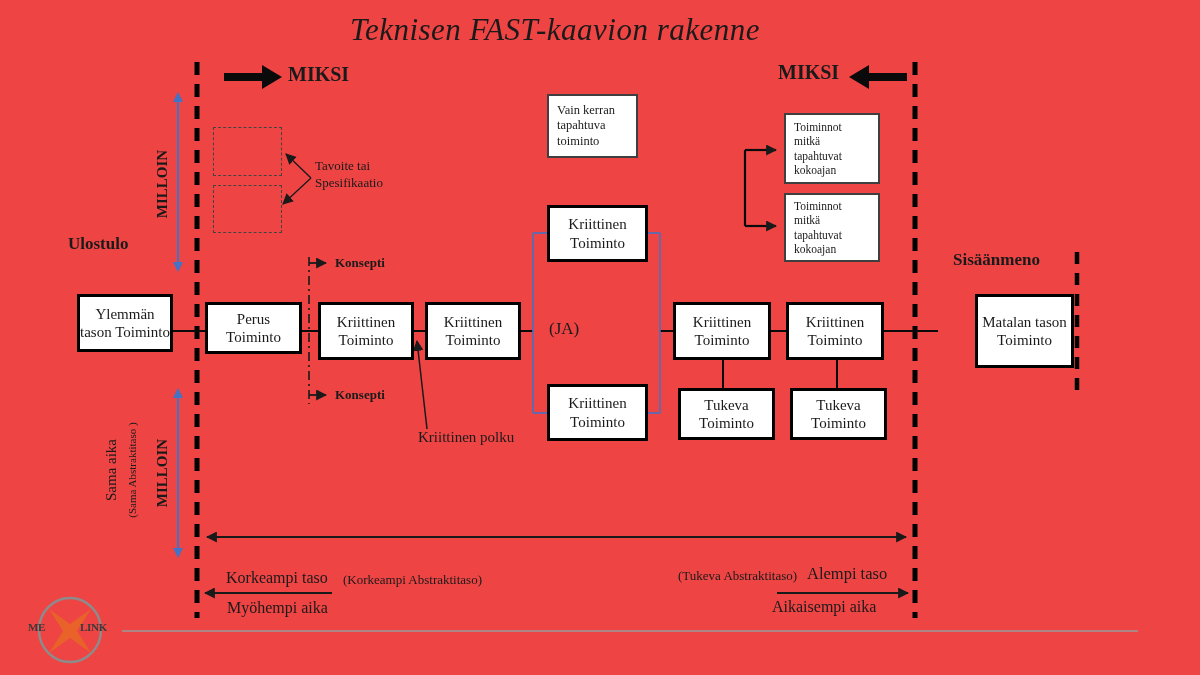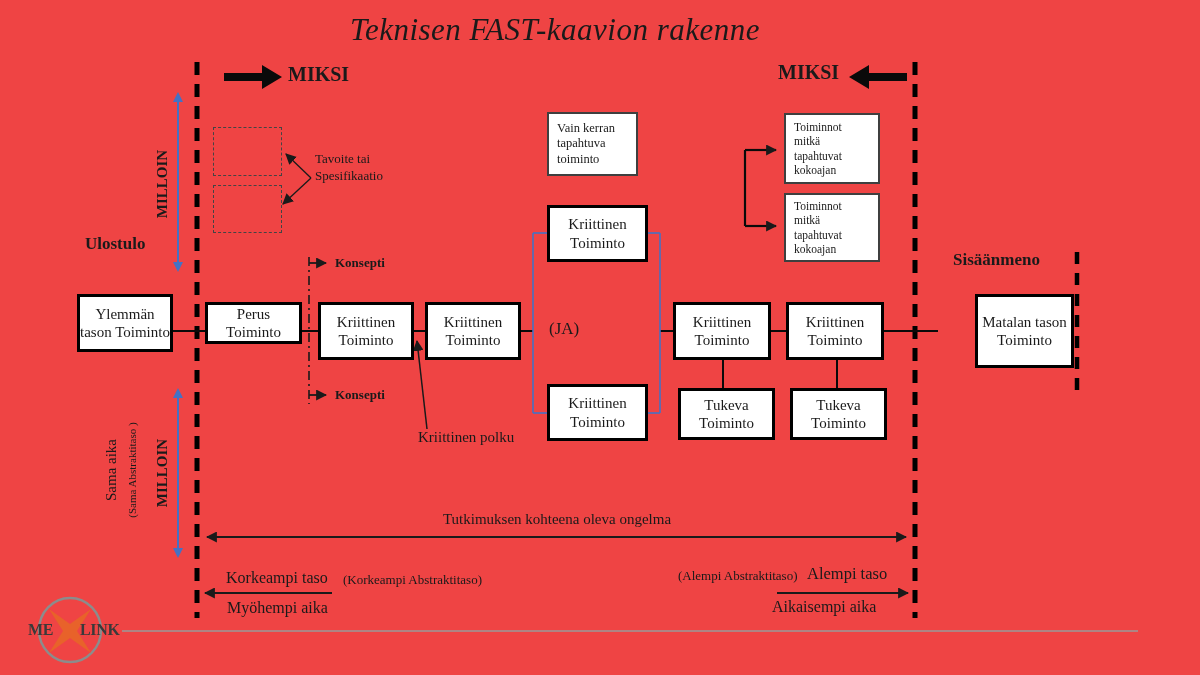--- a/index.html
+++ b/index.html
@@ -15,21 +15,21 @@
        display:flex;align-items:center;justify-content:center;text-align:center;
        font-size:15px;line-height:1.22;}
   .box.thin{border:2px solid #3f3f3f;justify-content:flex-start;text-align:left;}
   .box.dashedbox{border:1.6px dashed #444;background:transparent;}
   .small{font-size:13px;line-height:1.28;}
   .konsepti{font-size:13px;font-weight:700;}
   .plain15{font-size:15px;}
   .plain16{font-size:16px;}
   .plain13{font-size:13px;}
   svg{position:absolute;left:0;top:0;}
-  .logotext{font-size:16px;font-weight:700;color:#3a3a3a;letter-spacing:-.3px;}
+  .logotext{font-size:11px;font-weight:700;color:#3a3a3a;letter-spacing:-.3px;}
 </style>
 </head>
 <body>
 
 <div id="canvas">
 
   <svg width="1200" height="675" viewBox="0 0 1200 675">
     <defs>
       <marker id="ah" viewBox="0 0 10 10" refX="9" refY="5" markerWidth="11" markerHeight="11" orient="auto-start-reverse" markerUnits="userSpaceOnUse">
         <path d="M0,0 L10,5 L0,10 z" fill="#1a1a1a"></path>
@@ -93,63 +93,62 @@
     <line x1="122" y1="631" x2="1138" y2="631" stroke="#9a9a9a" stroke-width="1.4"></line>
     <ellipse cx="70" cy="630" rx="31" ry="32" fill="none" stroke="#8c8c8c" stroke-width="2.4"></ellipse>
     <polygon points="49,609 70,624 91,609 77,631 91,653 70,638 49,653 63,631" fill="#E8622A"></polygon>
   </svg>
 
   <div class="abs" id="title">Teknisen FAST-kaavion rakenne</div>
 
   <div class="abs dirlabel" style="left:288px;top:63px;">MIKSI</div>
   <div class="abs dirlabel" style="left:778px;top:61px;">MIKSI</div>
 
-  <div class="abs sidelabel" style="left:85px;top:234px;text-align:right;">Ulostulo</div>
+  <div class="abs sidelabel" style="left:68px;top:234px;text-align:right;">Ulostulo</div>
   <div class="abs sidelabel" style="left:953px;top:250px;">Sisäänmeno</div>
 
   <div class="abs rot" style="left:162px;top:184px;font-size:15px;font-weight:700;">MILLOIN</div>
   <div class="abs rot" style="left:162px;top:473px;font-size:15px;font-weight:700;">MILLOIN</div>
   <div class="abs rot" style="left:111px;top:470px;font-size:15px;">Sama aika</div>
   <div class="abs rot" style="left:132px;top:470px;font-size:11px;">(Sama Abstraktitaso )</div>
 
   <div class="abs box dashedbox" style="left:213px;top:127px;width:69px;height:49px;"></div>
   <div class="abs box dashedbox" style="left:213px;top:185px;width:69px;height:48px;"></div>
-  <div class="abs small" style="left:315px;top:151px;width:92px;">Tavoite tai Spesifikaatio</div>
+  <div class="abs small" style="left:315px;top:158px;width:92px;">Tavoite tai Spesifikaatio</div>
 
-  <div class="abs box thin" style="left:547px;top:112px;width:91px;height:64px;padding:4px 6px 4px 8px;font-size:12.5px;">Vain kerran tapahtuva toiminto</div>
+  <div class="abs box thin" style="left:547px;top:94px;width:91px;height:64px;padding:4px 6px 4px 8px;font-size:12.5px;">Vain kerran tapahtuva toiminto</div>
 
   <div class="abs box thin" style="left:784px;top:113px;width:96px;height:71px;padding:5px 22px 5px 8px;font-size:11.5px;">Toiminnot mitkä tapahtuvat kokoajan</div>
   <div class="abs box thin" style="left:784px;top:193px;width:96px;height:69px;padding:5px 22px 5px 8px;font-size:11.5px;">Toiminnot mitkä tapahtuvat kokoajan</div>
 
   <div class="abs box" style="left:77px;top:294px;width:96px;height:58px;">Ylemmän tason Toiminto</div>
-  <div class="abs box" style="left:205px;top:302px;width:97px;height:42px;">Perus Toiminto</div>
+  <div class="abs box" style="left:205px;top:302px;width:97px;height:52px;">Perus Toiminto</div>
   <div class="abs box" style="left:318px;top:302px;width:96px;height:58px;">Kriittinen Toiminto</div>
   <div class="abs box" style="left:425px;top:302px;width:96px;height:58px;">Kriittinen Toiminto</div>
 
   <div class="abs box" style="left:547px;top:205px;width:101px;height:57px;">Kriittinen Toiminto</div>
   <div class="abs box" style="left:547px;top:384px;width:101px;height:57px;">Kriittinen Toiminto</div>
   <div class="abs" style="left:549px;top:319px;font-size:17px;">(JA)</div>
 
   <div class="abs box" style="left:673px;top:302px;width:98px;height:58px;">Kriittinen Toiminto</div>
   <div class="abs box" style="left:786px;top:302px;width:98px;height:58px;">Kriittinen Toiminto</div>
   <div class="abs box" style="left:678px;top:388px;width:97px;height:52px;">Tukeva Toiminto</div>
   <div class="abs box" style="left:790px;top:388px;width:97px;height:52px;">Tukeva Toiminto</div>
   <div class="abs box" style="left:975px;top:294px;width:99px;height:74px;">Matalan tason Toiminto</div>
 
   <div class="abs konsepti" style="left:335px;top:255px;">Konsepti</div>
   <div class="abs konsepti" style="left:335px;top:387px;">Konsepti</div>
 
   <div class="abs plain15" style="left:377px;top:429px;margin-left:41px;">Kriittinen polku</div>
 
-  <div class="abs plain15" style="left:207px;top:511px;width:700px;text-align:center;">Tutkimuksen kohteena oleva ongelma</div>
 
   <div class="abs plain16" style="left:226px;top:569px;">Korkeampi taso</div>
   <div class="abs plain13" style="left:343px;top:572px;">(Korkeampi Abstraktitaso)</div>
   <div class="abs plain16" style="left:227px;top:599px;">Myöhempi aika</div>
 
-  <div class="abs plain13" style="left:678px;top:568px;">(Alempi Abstraktitaso)</div>
+  <div class="abs plain13" style="left:678px;top:568px;">(Tukeva Abstraktitaso)</div>
   <div class="abs" style="left:807px;top:564px;font-size:16.5px;">Alempi taso</div>
   <div class="abs plain16" style="left:772px;top:598px;">Aikaisempi aika</div>
 
   <div class="abs logotext" style="left:28px;top:621px;">ME</div>
   <div class="abs logotext" style="left:80px;top:621px;">LINK</div>
 
 </div>
 
 </body></html>

